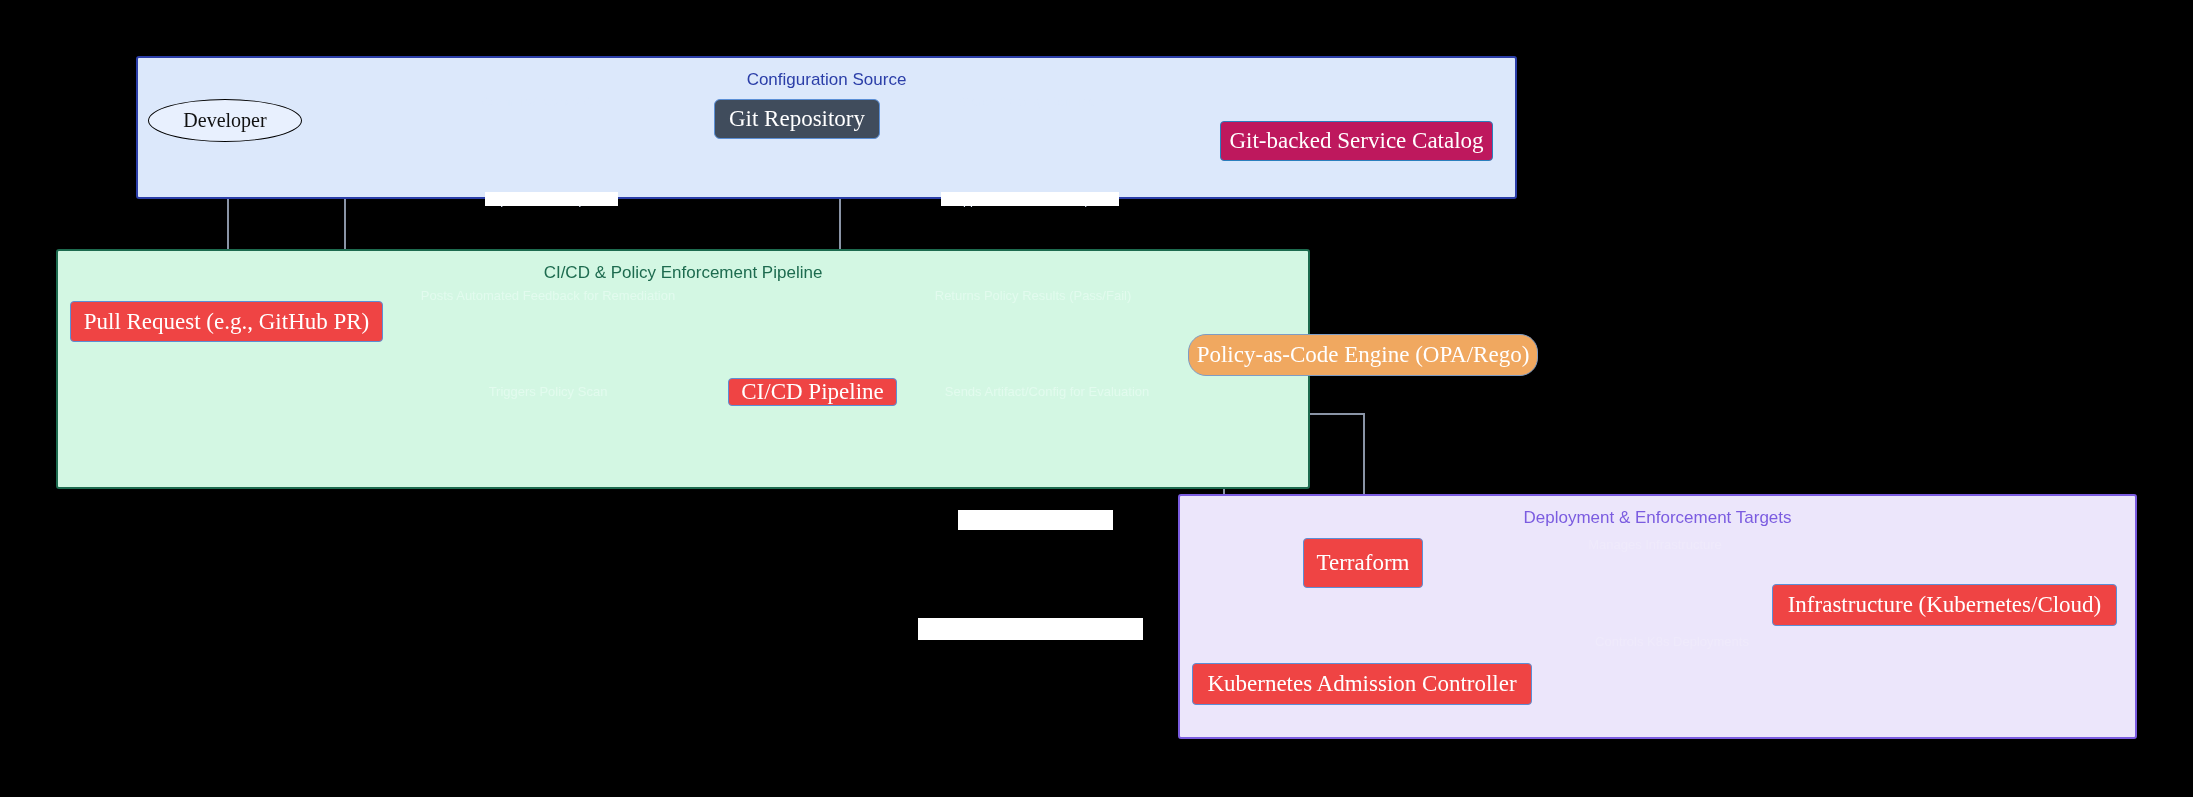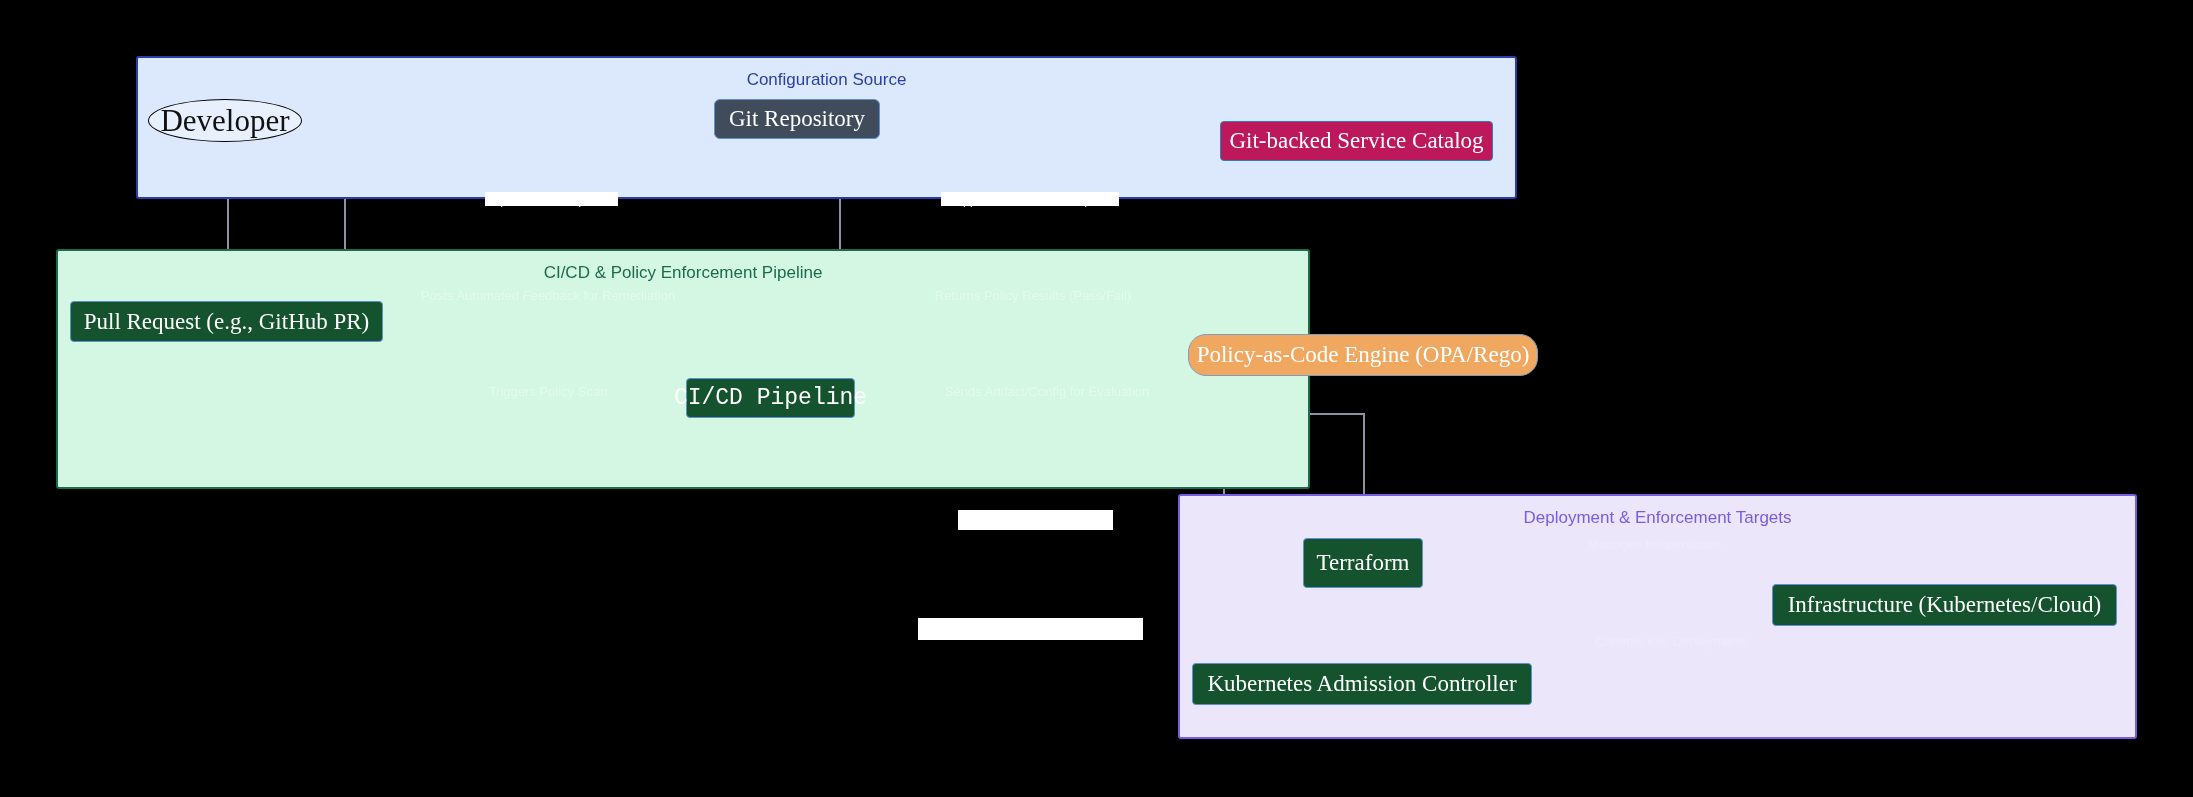--- a/index.html
+++ b/index.html
@@ -6,28 +6,28 @@
   body{width:2193px;height:797px;position:relative;overflow:hidden;
        font-family:"Liberation Sans",sans-serif;}
   #canvas{position:absolute;inset:0;}
   .subgraph{position:absolute;border-radius:3px;box-sizing:border-box;}
   .sg-title{position:absolute;left:0;right:0;top:12px;text-align:center;
             font-size:17px;font-family:"Liberation Sans",sans-serif;}
   .node{position:absolute;box-sizing:border-box;display:flex;align-items:center;
         justify-content:center;border-radius:4px;color:#fff;
         font-family:"Liberation Serif",serif;font-size:23px;white-space:nowrap;
         padding:0 14px;}
-  .node.dark{background:#14532d;border:1.4px solid #5b8fd6;}
+  .node.dark{background:#ef4444;border:1.4px solid #5b8fd6;}
   .node.cyl{background:#404c5c;border:1.4px solid #5b8fd6;border-radius:6px;}
   .node.blue{background:#be185d;border:1.4px solid #2a7fbd;}
   .node.orange{background:#f0a860;border:1.4px solid #7f9cc4;}
   .ellipse{position:absolute;box-sizing:border-box;border:1.6px solid #000;
            border-radius:50%;background:#e8f0fe;display:flex;align-items:center;
            justify-content:center;color:#111;font-family:"Liberation Serif",serif;
-           font-size:31px;}
+           font-size:20px;}
   .edge-label{position:absolute;transform:translate(-50%,-50%);
               font-size:13px;font-family:"Liberation Sans",sans-serif;
               white-space:nowrap;pointer-events:none;}
   .el-blue{color:#dce8fb;}
   .el-green{color:#e2fbee;}
   .el-purple{color:#efeafb;}
   .whitebox{position:absolute;background:#fff;}
 </style>
 </head>
 <body>
@@ -91,21 +91,21 @@
   </div>
 
   <div class="node blue" style="left:1220px;top:121px;width:273px;height:40px;">
     <span>Git-backed Service Catalog</span>
   </div>
 
   <div class="node dark" style="left:70px;top:301px;width:313px;height:41px;">
     <span>Pull Request (e.g., GitHub PR)</span>
   </div>
 
-  <div class="node dark" style="left:686px;top:378px;width:169px;height:40px;font-family:Liberation Mono, monospace;">
+  <div class="node dark" style="left:728px;top:378px;width:169px;height:28px;">
     <span>CI/CD Pipeline</span>
   </div>
 
   <div class="node orange" style="left:1188px;top:334px;width:350px;height:42px;color:#fff;border-radius:18px;">
     <span>Policy-as-Code Engine (OPA/Rego)</span>
   </div>
 
   <div class="node dark" style="left:1303px;top:538px;width:120px;height:50px;">
     <span>Terraform</span>
   </div>

